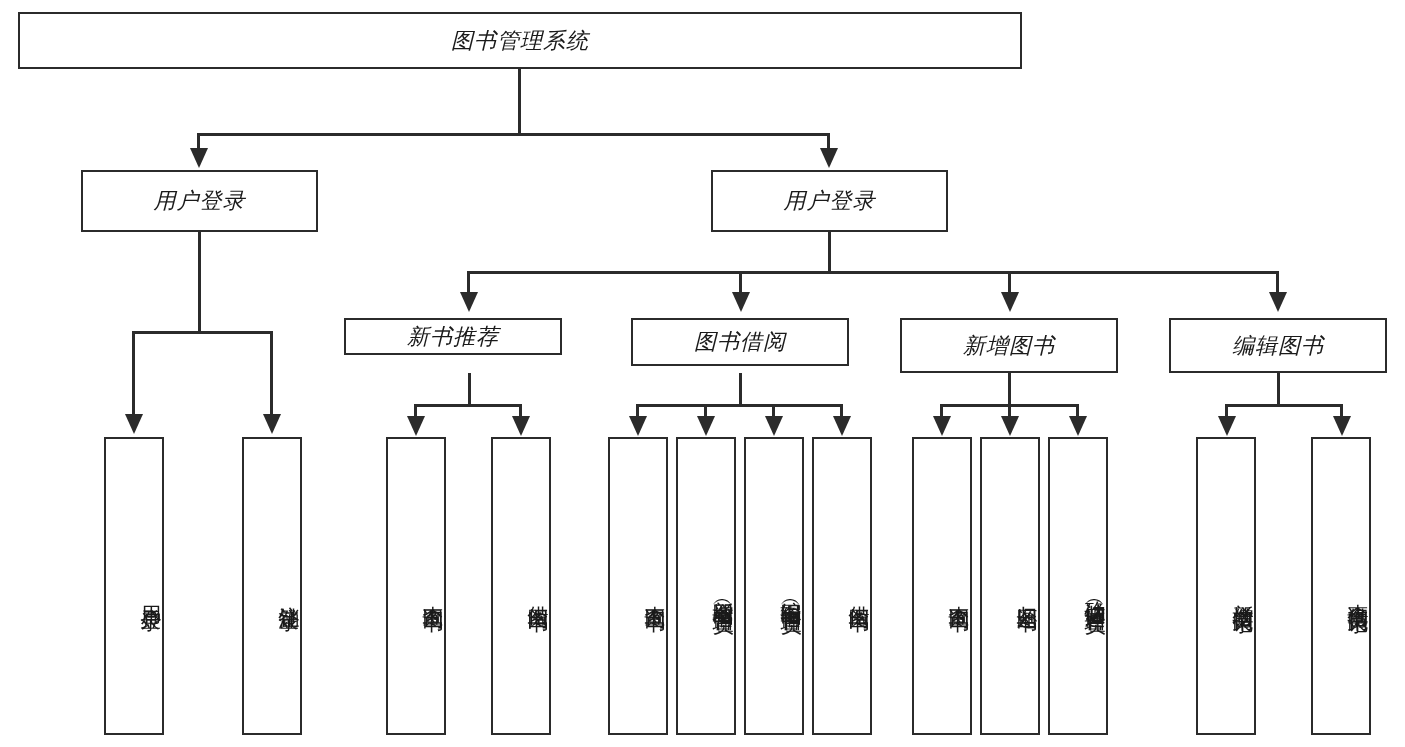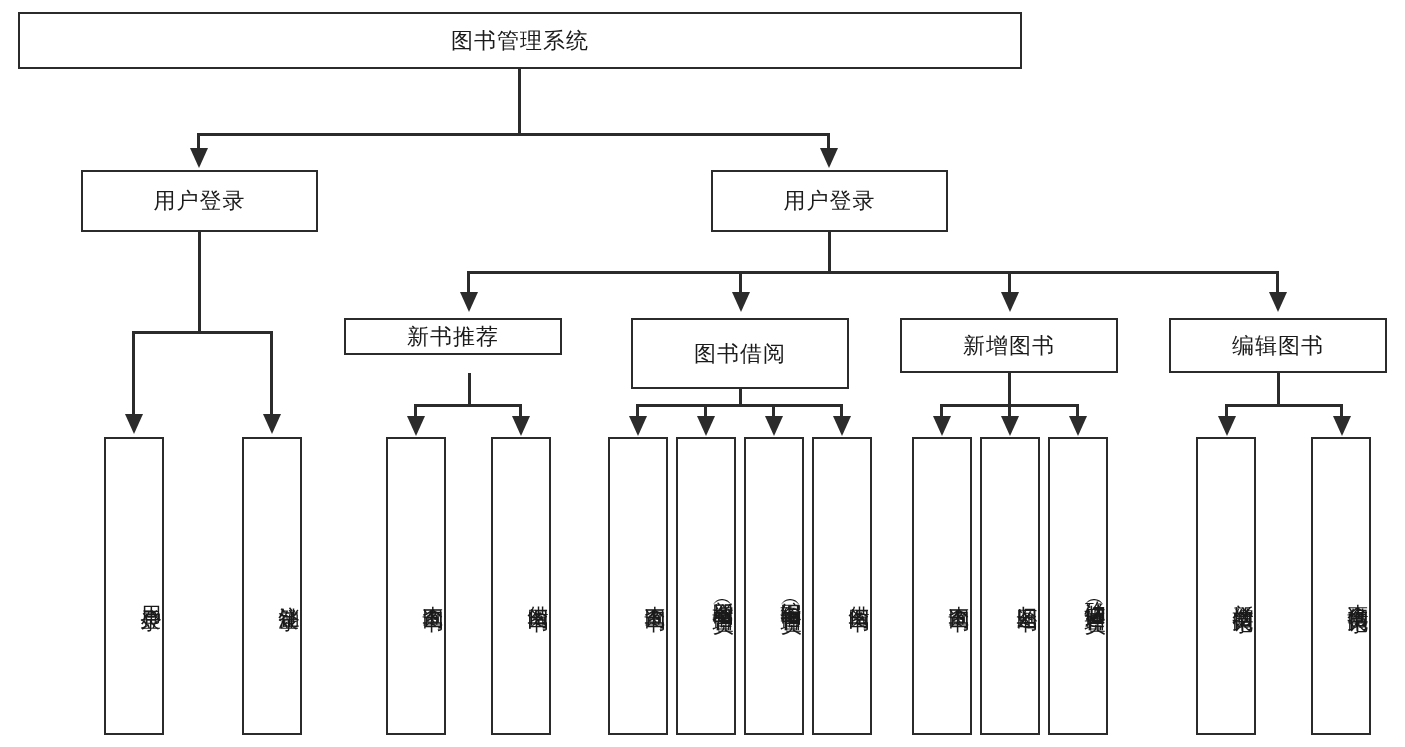--- a/index.html
+++ b/index.html
@@ -25,20 +25,21 @@
     background: #ffffff;
     display: flex;
     align-items: center;
     justify-content: center;
     color: #1a1a1a;
     z-index: 3;
   }
   .node.horiz {
     font-size: 22px;
     letter-spacing: 1px;
+    font-style: italic;
   }
   .node.vert {
     writing-mode: vertical-rl;
     text-orientation: upright;
     font-size: 21px;
     line-height: 1.08;
     letter-spacing: 2px;
     align-items: flex-start;
     justify-content: center;
     padding-top: 14px;
@@ -129,21 +130,21 @@
 
   <div class="ln vline" style="left:1008px; top:271px; height:27px;"></div>
   <div class="arrow" style="left:1001px; top:292px;"></div>
 
   <div class="ln vline" style="left:1276px; top:271px; height:27px;"></div>
   <div class="arrow" style="left:1269px; top:292px;"></div>
 
   <div class="node horiz" style="left:344px; top:318px; width:218px; height:37px;">
     <span>新书推荐</span>
   </div>
-  <div class="node horiz" style="left:631px; top:318px; width:218px; height:71px;">
+  <div class="node horiz" style="left:631px; top:318px; width:218px; height:48px;">
     <span>图书借阅</span>
   </div>
   <div class="node horiz" style="left:900px; top:318px; width:218px; height:55px;">
     <span>新增图书</span>
   </div>
   <div class="node horiz" style="left:1169px; top:318px; width:218px; height:55px;">
     <span>编辑图书</span>
   </div>
 
   <div class="ln vline" style="left:468px; top:373px; height:34px;"></div>

